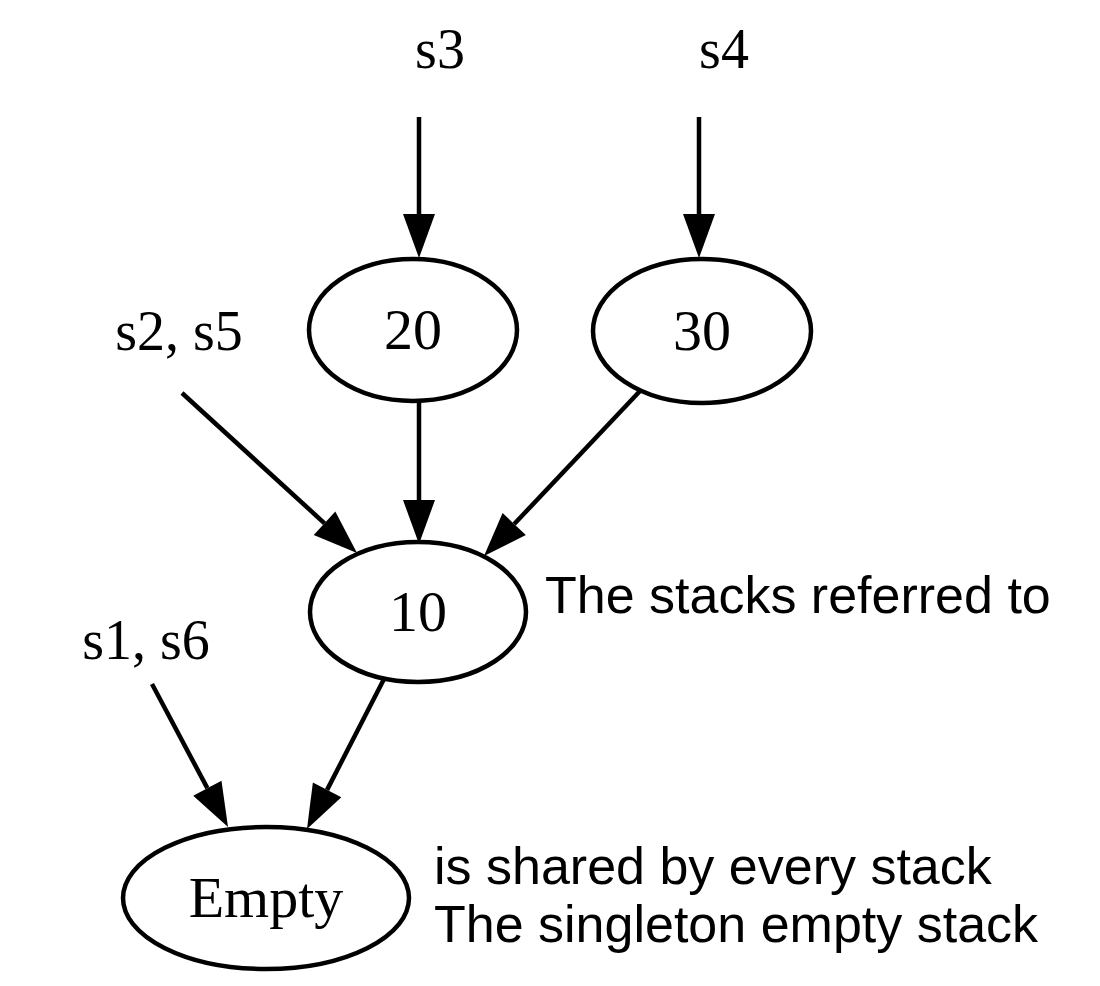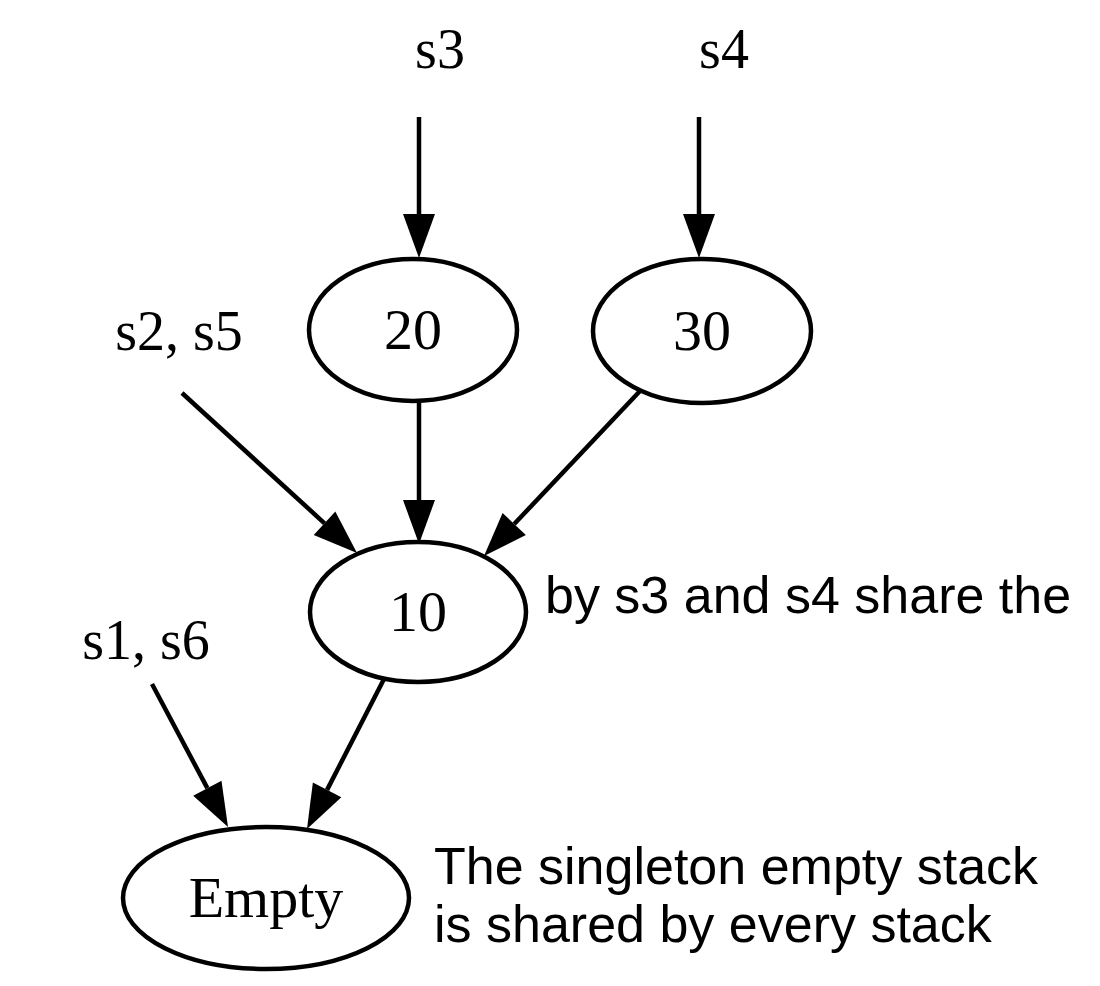--- a/index.html
+++ b/index.html
@@ -64,21 +64,21 @@
       <text x="418" y="631" text-anchor="middle" font-size="58" fill="#000000" class="node-label">10</text>
       <ellipse cx="266" cy="898" rx="143" ry="71" fill="none" stroke="#000000" stroke-width="4.5"></ellipse>
       <text x="266" y="917" text-anchor="middle" font-size="58" fill="#000000" class="node-label">Empty</text>
       <text x="440" y="68" text-anchor="middle" font-size="56" fill="#000000" class="pointer-label">s3</text>
       <text x="724" y="68" text-anchor="middle" font-size="56" fill="#000000" class="pointer-label">s4</text>
       <text x="179" y="350" text-anchor="middle" font-size="56" fill="#000000" class="pointer-label">s2, s5</text>
       <text x="146" y="659" text-anchor="middle" font-size="56" fill="#000000" class="pointer-label">s1, s6</text>
     </svg>
 
   <div class="annotation" id="annotation-1">
-    <div>by s3 and s4 share the</div>
+    <div>The stacks referred to</div>
   </div>
 
   <div class="annotation" id="annotation-2">
+    <div>is shared by every stack</div>
     <div>The singleton empty stack</div>
-    <div>is shared by every stack</div>
   </div>
 
 </div>
 
 </body></html>

